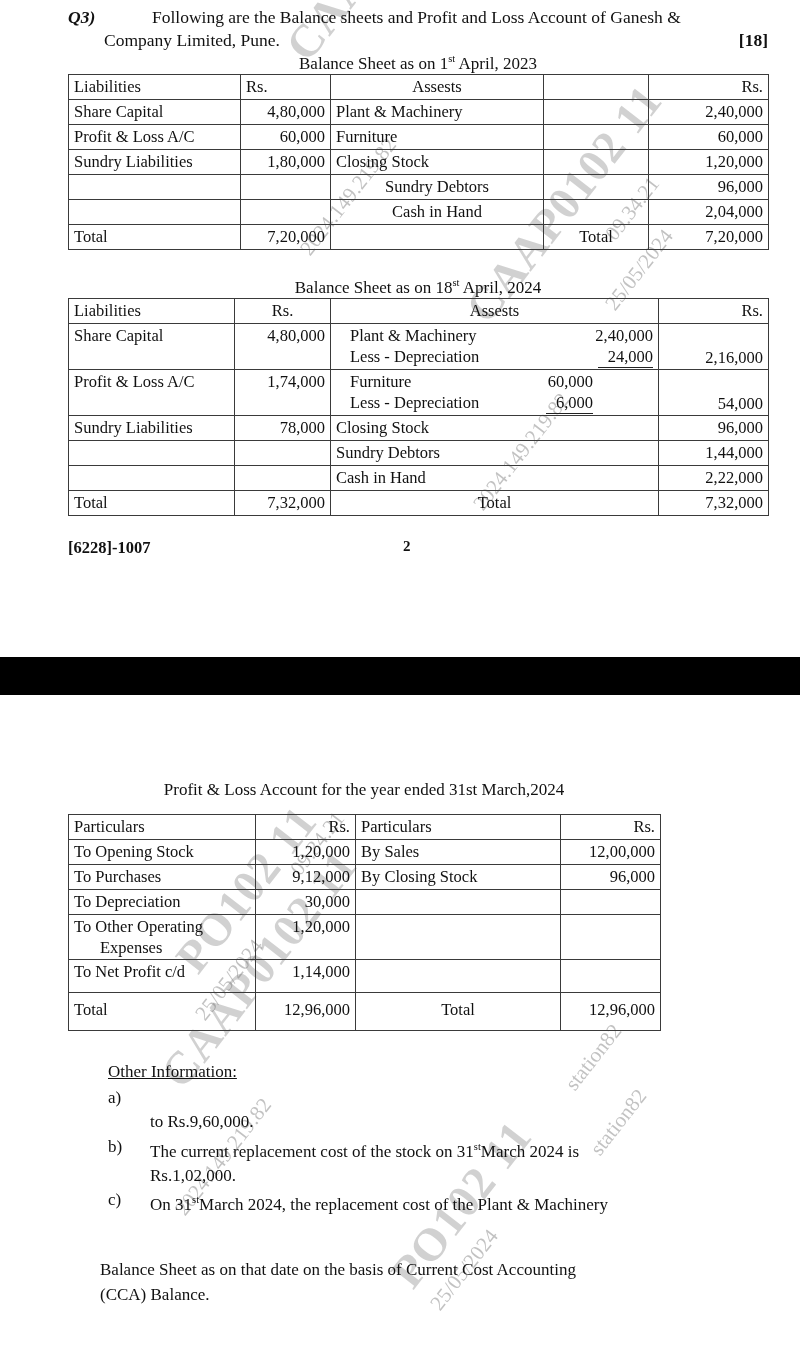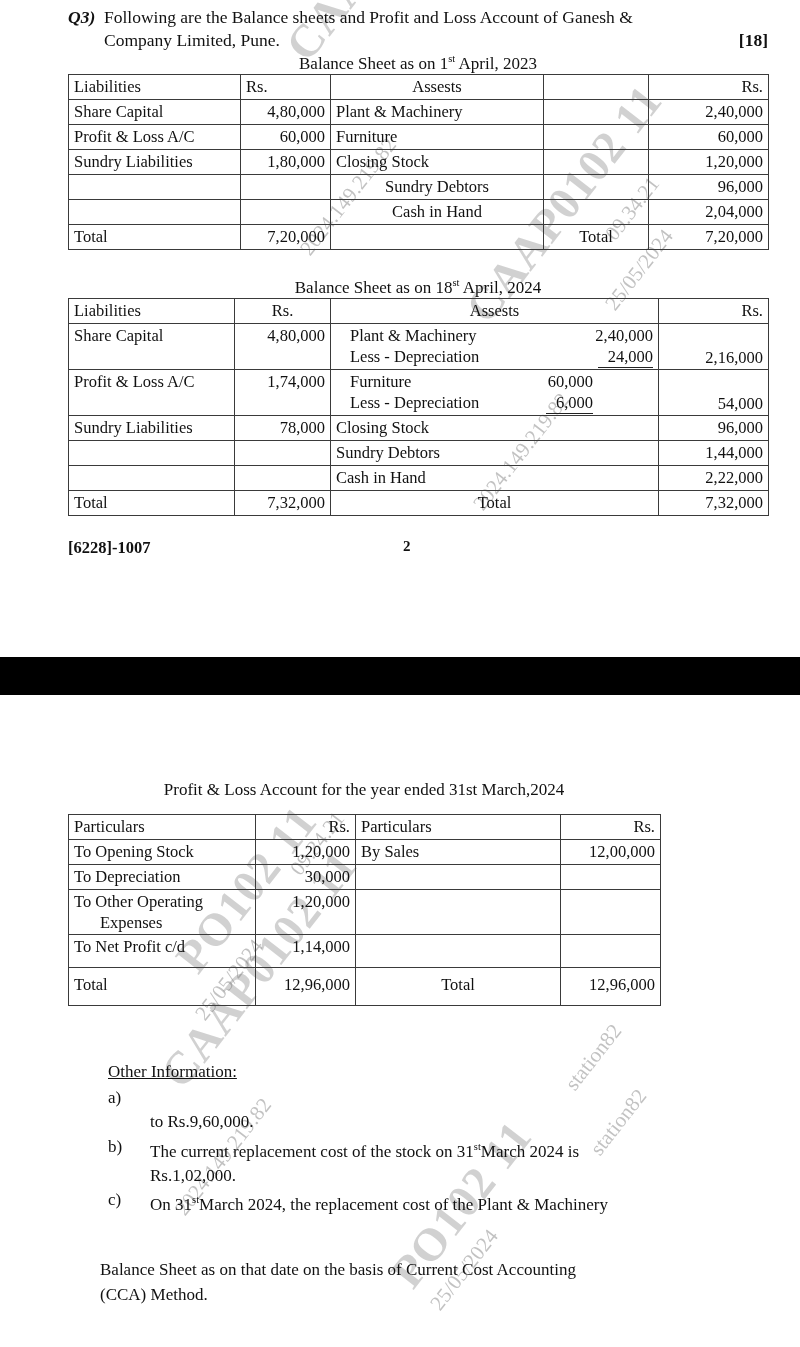--- a/index.html
+++ b/index.html
@@ -57,20 +57,21 @@
     left: 68px;
     top: 6px;
     width: 700px;
     z-index: 10;
   }
   .qrow {
     display: flex;
     align-items: flex-start;
     font-size: 17.5px;
     line-height: 23px;
+    gap: 48px;
   }
   .qnum {
     font-style: italic;
     font-weight: bold;
     width: 36px;
     flex: 0 0 36px;
   }
   .qtext {
     flex: 1 1 auto;
   }
@@ -396,20 +397,26 @@
         <td class="r">Rs.</td>
       </tr>
 
       <tr>
         <td class="l">To  Opening  Stock</td>
         <td class="r">1,20,000</td>
         <td class="l pad-l">By Sales</td>
         <td class="r">12,00,000</td>
       </tr>
       <tr>
+        <td class="l">To  Purchases</td>
+        <td class="r">9,12,000</td>
+        <td class="l pad-l">By Closing Stock</td>
+        <td class="r">96,000</td>
+      </tr>
+      <tr>
         <td class="l">To Depreciation</td>
         <td class="r">30,000</td>
         <td class="l"></td>
         <td class="r"></td>
       </tr>
       <tr>
         <td class="l tall">
           <div>To Other Operating</div>
           <div class="pad-l2">Expenses</div>
         </td>
@@ -457,16 +464,16 @@
       <span class="oi-label">c)</span>
       <span class="oi-body">
         <span>On 31</span><sup>st</sup><span>March 2024, the replacement cost of the Plant &amp; Machinery</span>
         <br>
       </span>
     </div>
   </div>
 
   <div class="closing">
     <div>Balance Sheet as on that date on the basis of Current Cost Accounting</div>
-    <div>(CCA) Method.</div>
+    <div>(CCA) Balance.</div>
   </div>
 
 </div>
 
 </body></html>

